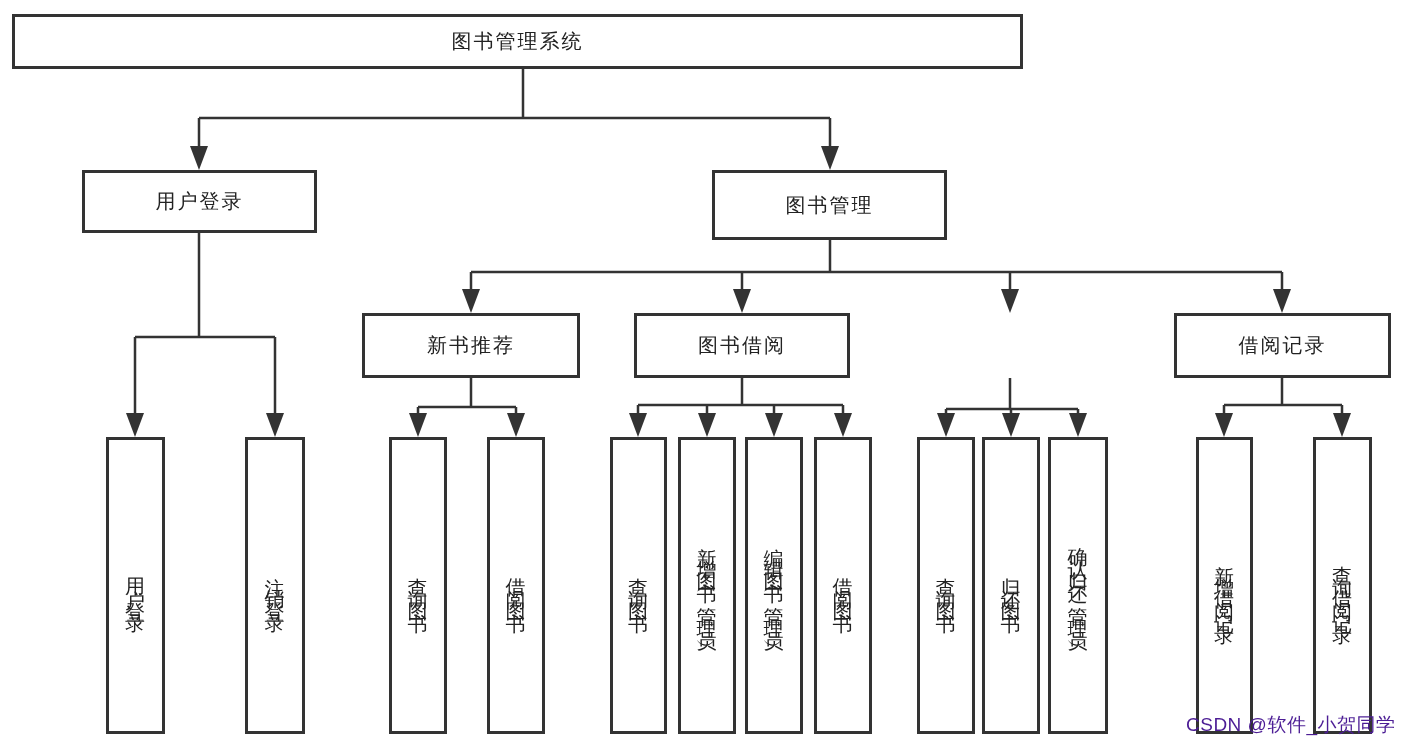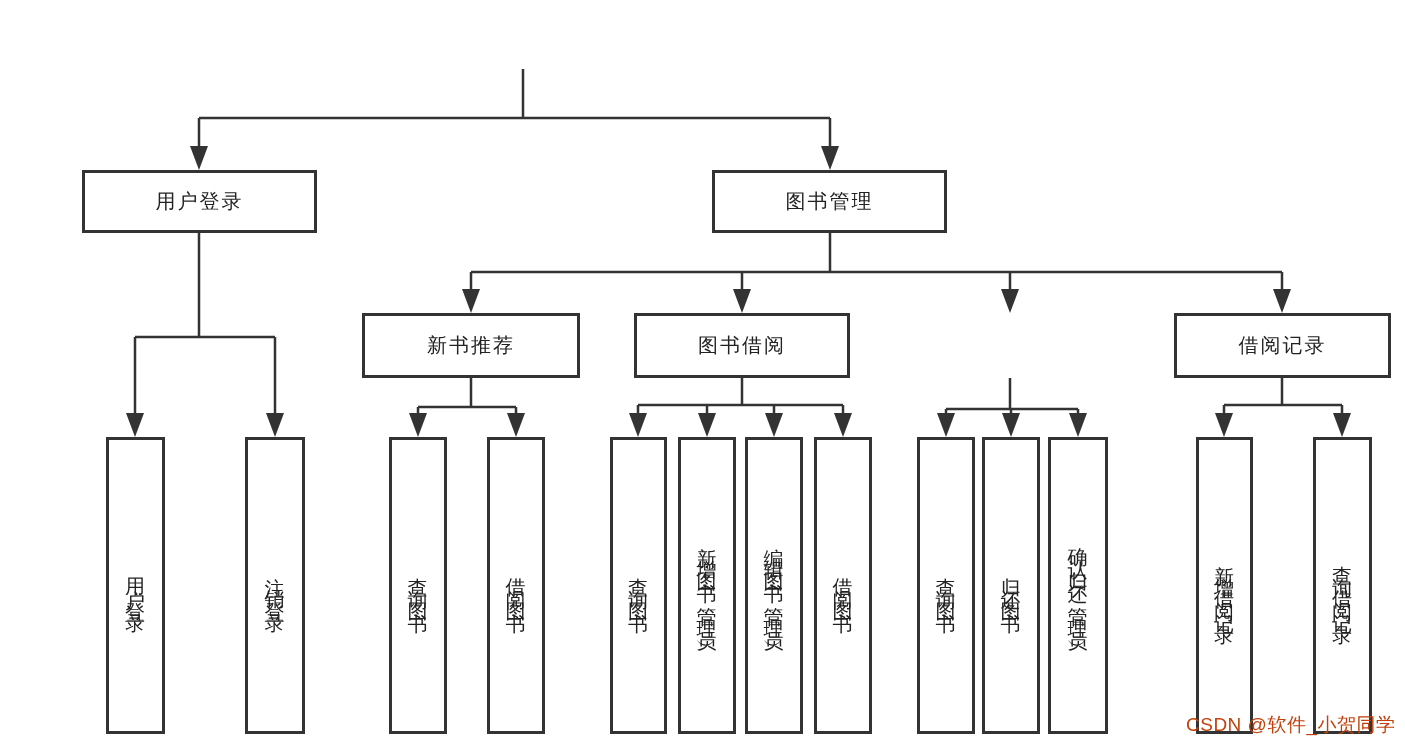--- a/index.html
+++ b/index.html
@@ -38,21 +38,21 @@
     text-orientation: mixed;
     font-size: 20px;
     line-height: 1.1;
     letter-spacing: 12px;
     white-space: nowrap;
   }
   
   #n-root   { left: 12px;  top: 14px;  width: 1011px; height: 55px; }
   
   #n-login  { left: 82px;  top: 170px; width: 235px; height: 63px; }
-  #n-mgmt   { left: 712px; top: 170px; width: 235px; height: 63px; }
+  #n-mgmt   { left: 712px; top: 170px; width: 235px; height: 70px; }
   
   #n-newbook { left: 362px;  top: 313px; width: 218px; height: 65px; text-align: right; }
   #n-borrow  { left: 634px;  top: 313px; width: 216px; height: 65px; text-align: center; }
   #n-current { left: 902px;  top: 313px; width: 217px; height: 65px; }
   #n-records { left: 1174px; top: 313px; width: 217px; height: 65px; }
   
   .leaf { top: 437px; height: 297px; }
   #l-userlogin  { left: 106px;  width: 59px; }
   #l-logout     { left: 245px;  width: 60px; }
   #l-nb-query   { left: 389px;  width: 58px; }
@@ -64,21 +64,21 @@
   #l-cb-query   { left: 917px;  width: 58px; }
   #l-cb-return  { left: 982px;  width: 58px; }
   #l-cb-confirm { left: 1048px; width: 60px; }
   #l-br-add     { left: 1196px; width: 57px; }
   #l-br-query   { left: 1313px; width: 59px; }
   #watermark {
     position: absolute;
     left: 1186px;
     top: 712px;
     font-size: 19px;
-    color: #c2410c;
+    color: #4c1d95;
     letter-spacing: 0.5px;
     white-space: nowrap;
     z-index: 5;
   }
 </style>
 </head>
 <body>
 
 <div id="stage">
 
@@ -120,20 +120,21 @@
         <polygon stroke="none" points="1069,413 1087,413 1078,437"></polygon>
       </g>
       <g>
         <path fill="none" d="M1282,378 V405 M1224,405 H1342 M1224,405 V415 M1342,405 V415"></path>
         <polygon stroke="none" points="1215,413 1233,413 1224,437"></polygon>
         <polygon stroke="none" points="1333,413 1351,413 1342,437"></polygon>
       </g>
     </g>
   </svg>
 
+  <div id="n-root" class="box h">图书管理系统</div>
 
   <div id="n-login" class="box h">用户登录</div>
   <div id="n-mgmt" class="box h">图书管理</div>
 
   <div id="n-newbook" class="box h">新书推荐</div>
   <div id="n-borrow" class="box h">图书借阅</div>
   <div id="n-records" class="box h">借阅记录</div>
 
   <div id="l-userlogin" class="box leaf">
     <span class="vtext">用户登录</span>

